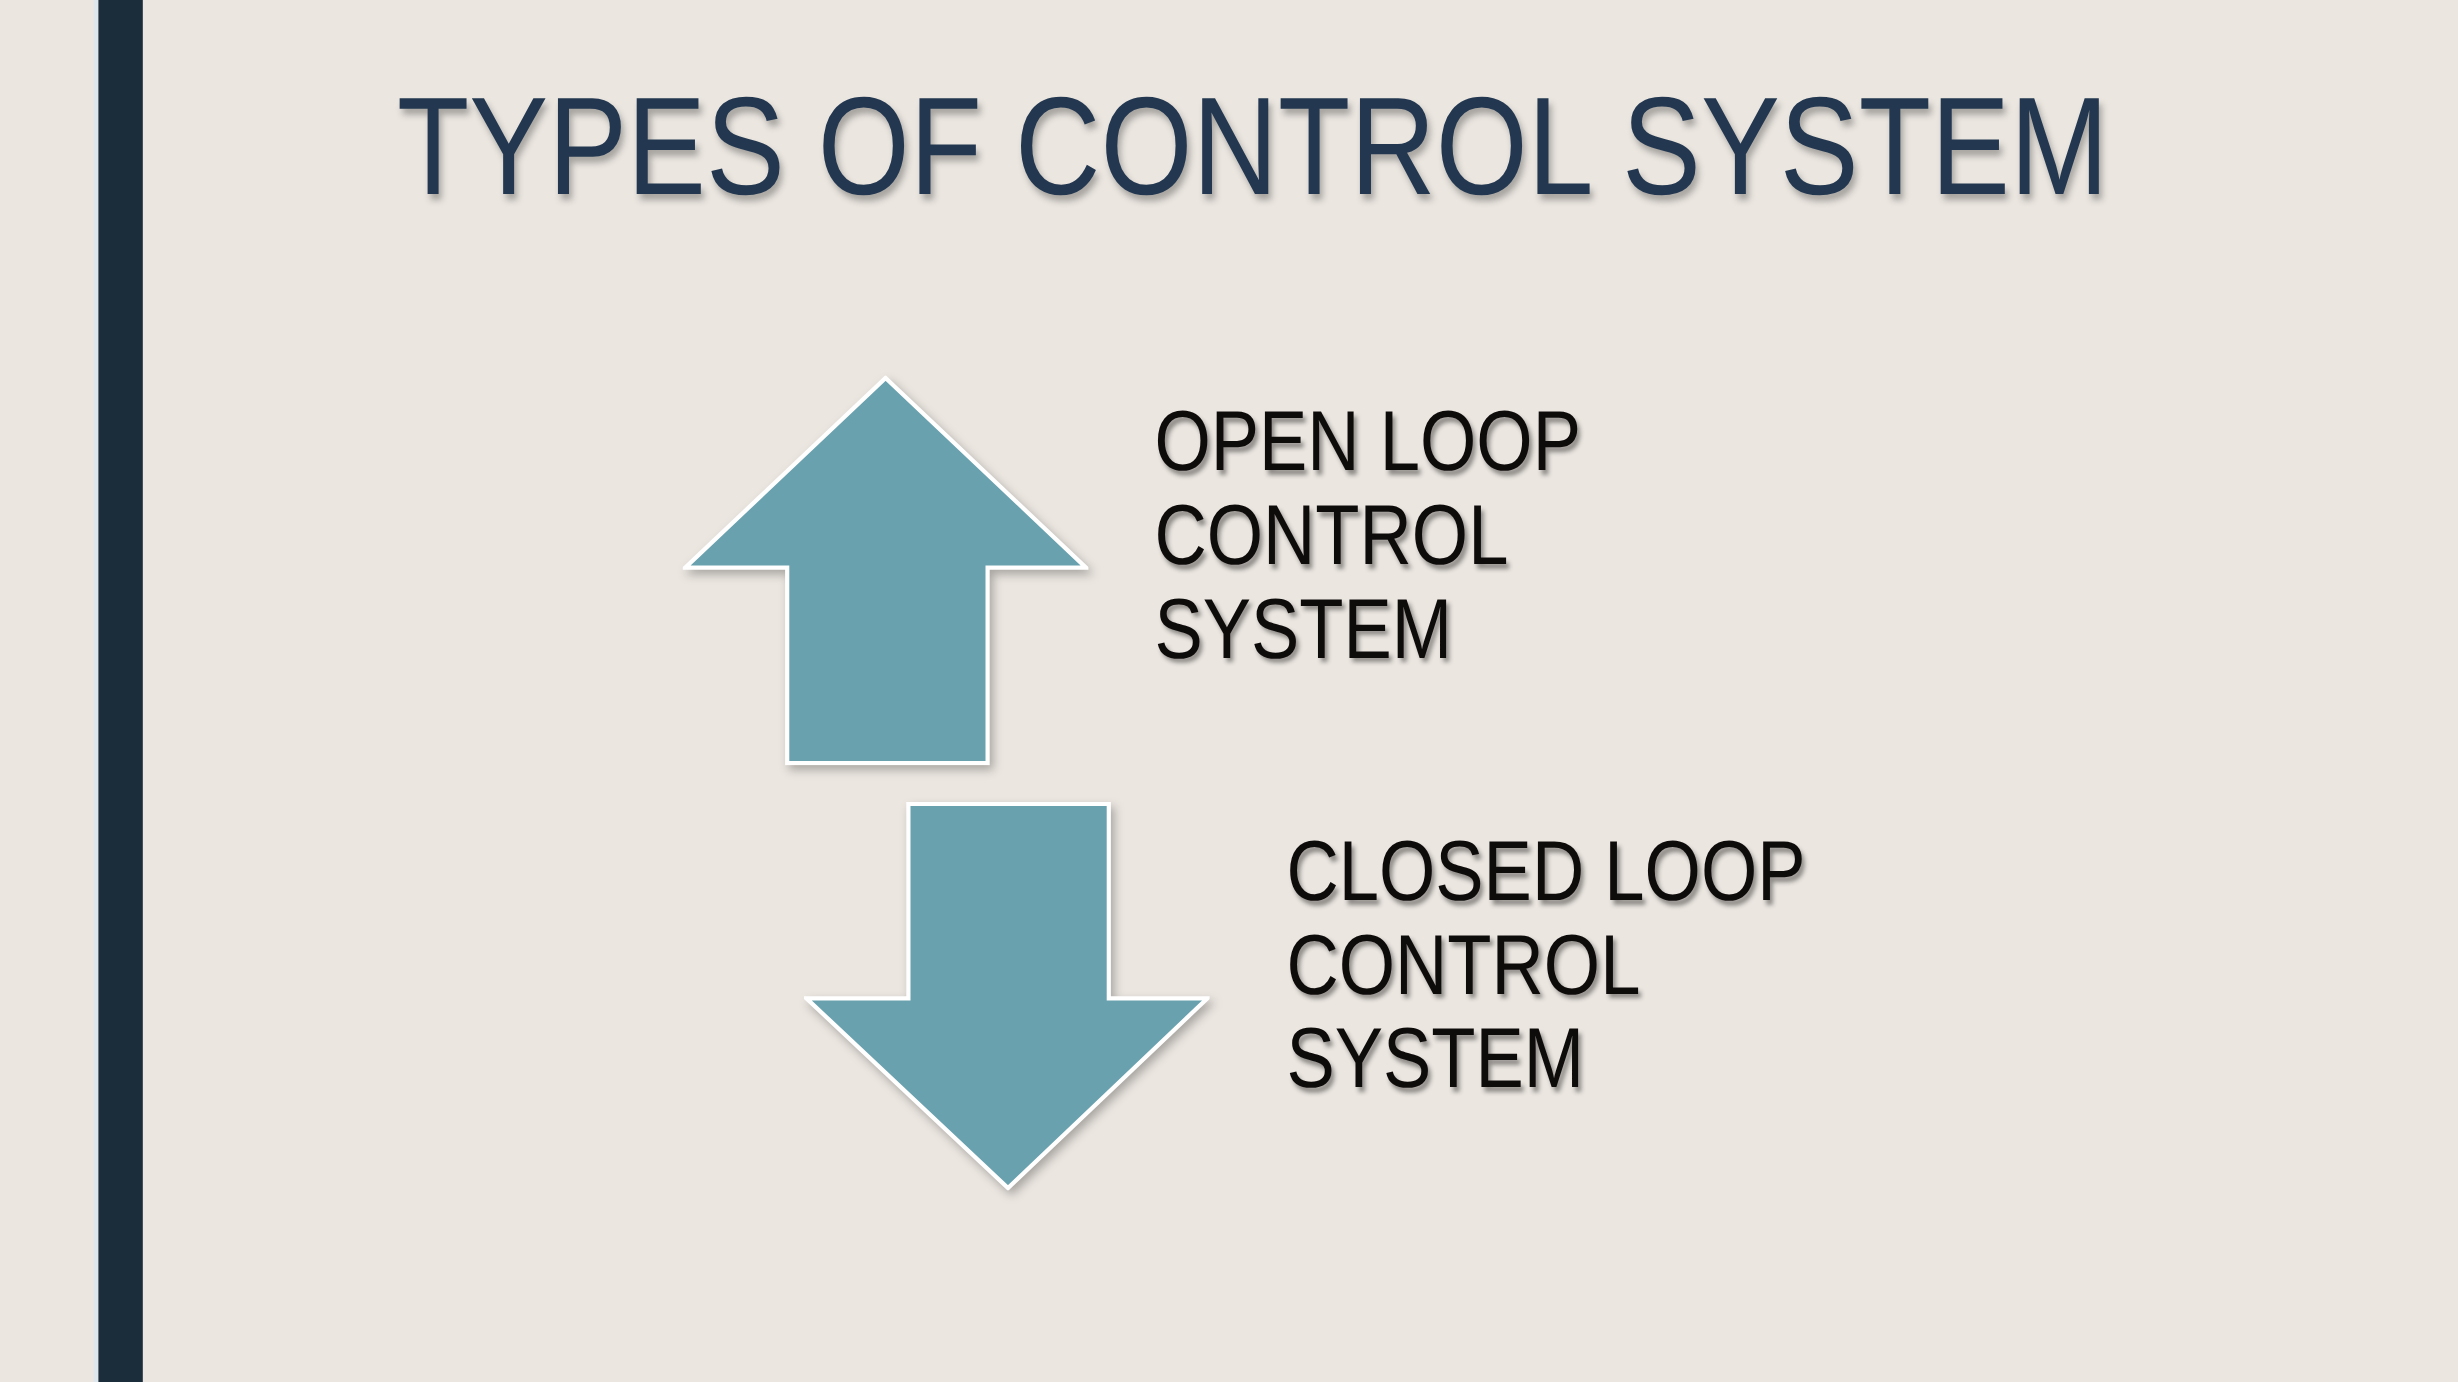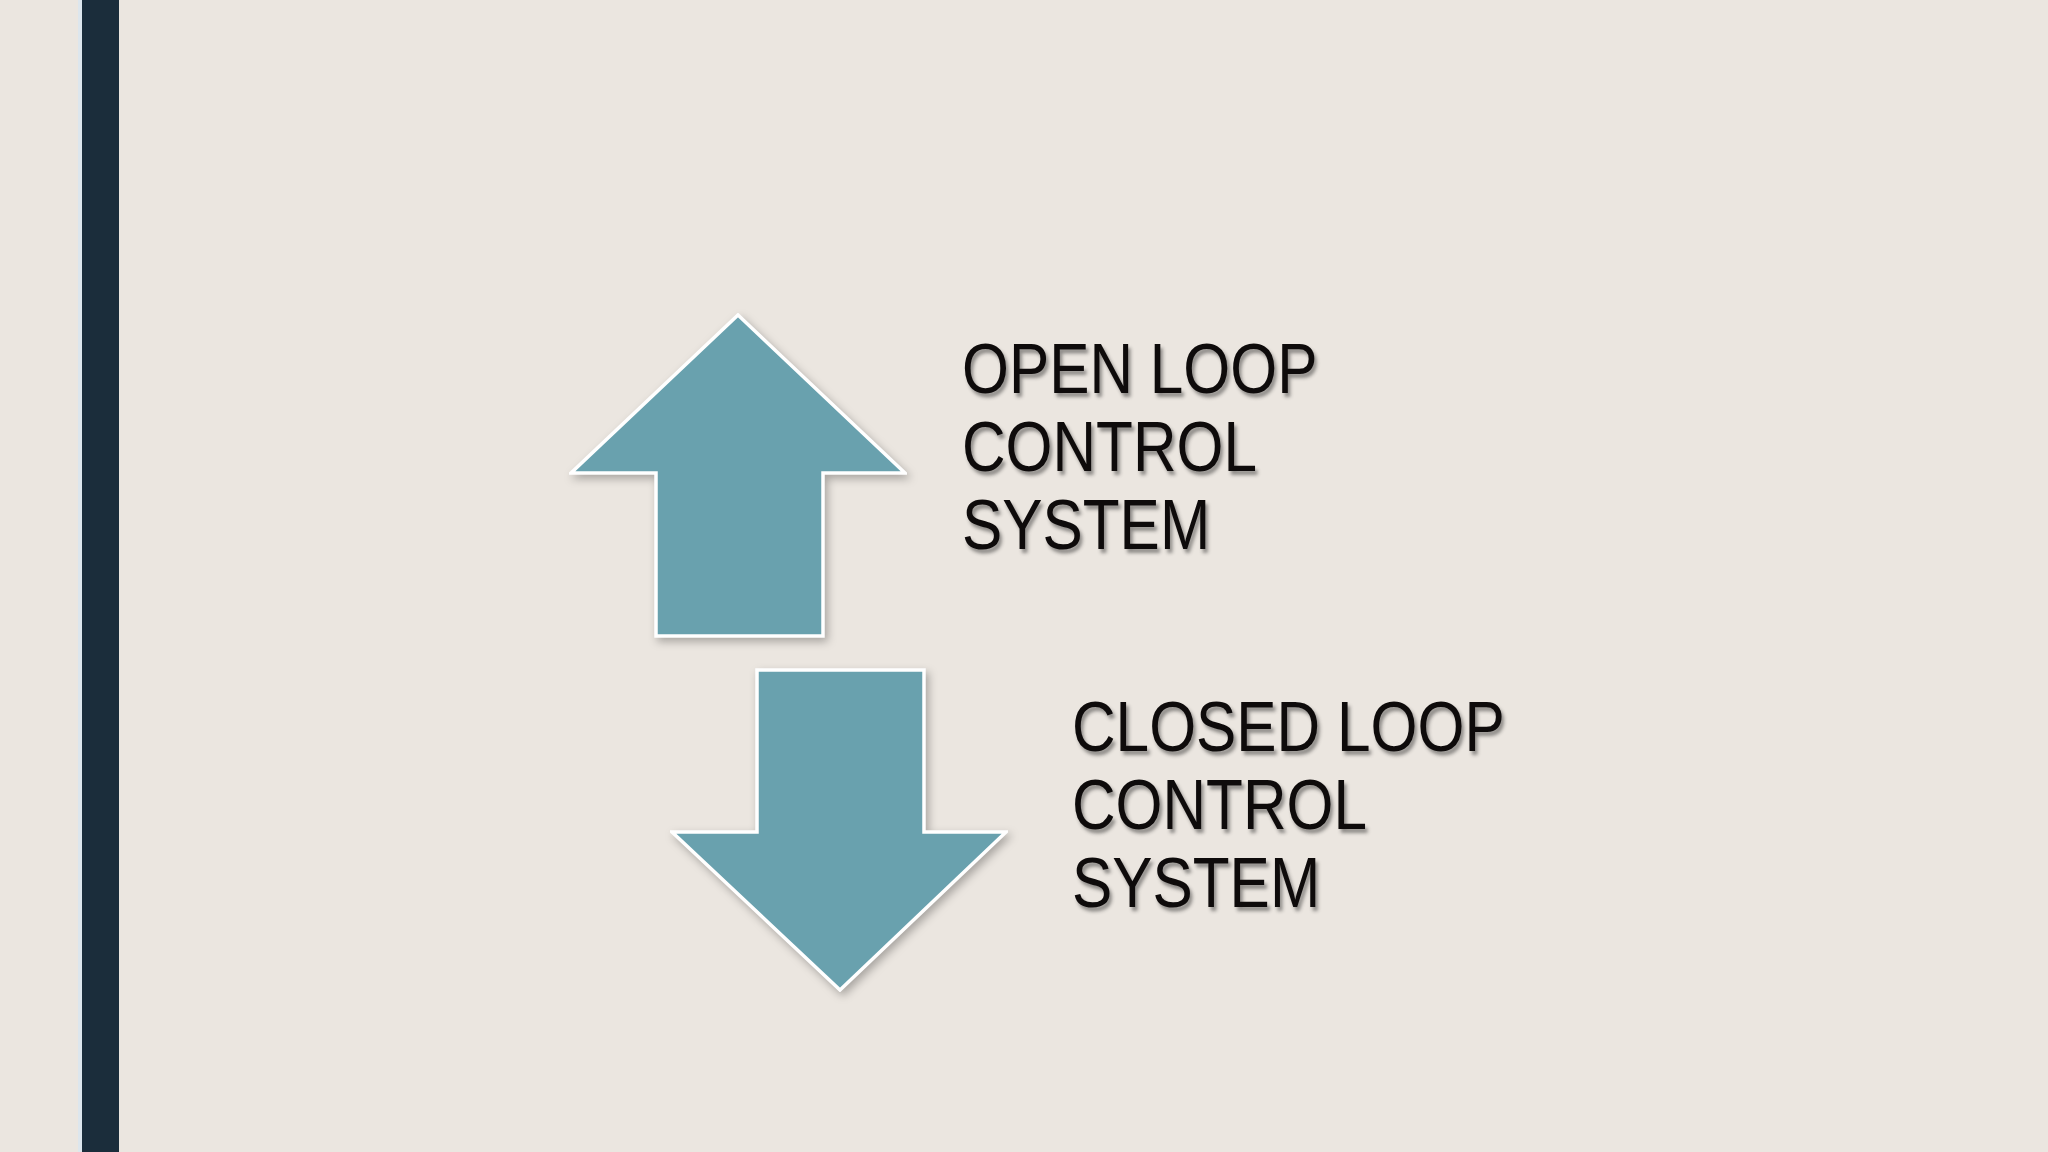--- a/index.html
+++ b/index.html
@@ -65,20 +65,23 @@
   .label-closed { left: 1072px; top: 688px; }
 </style>
 </head>
 <body>
 
 <div class="slide">
 
   <div class="accent-line"></div>
   <div class="accent-bar"></div>
 
+  <div class="title-wrap">
+    <span class="title-text">TYPES OF CONTROL SYSTEM</span>
+  </div>
 
   <svg class="arrow arrow-up" width="338" height="325" viewBox="0 0 338 325">
     <polygon points="169,2 336,160 254,160 254,323 87,323 87,160 2,160"></polygon>
   </svg>
 
   <div class="arrow-label label-open">OPEN LOOP
 CONTROL
 SYSTEM</div>
 
   <svg class="arrow arrow-down" width="338" height="324" viewBox="0 0 338 324">

